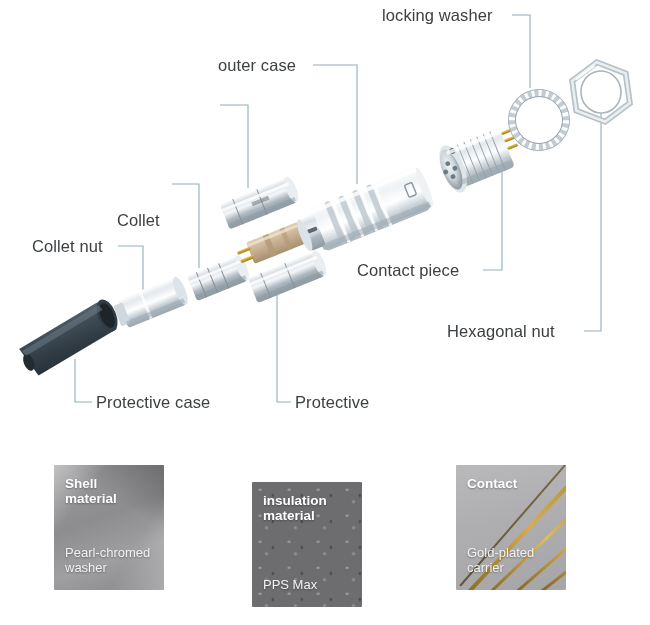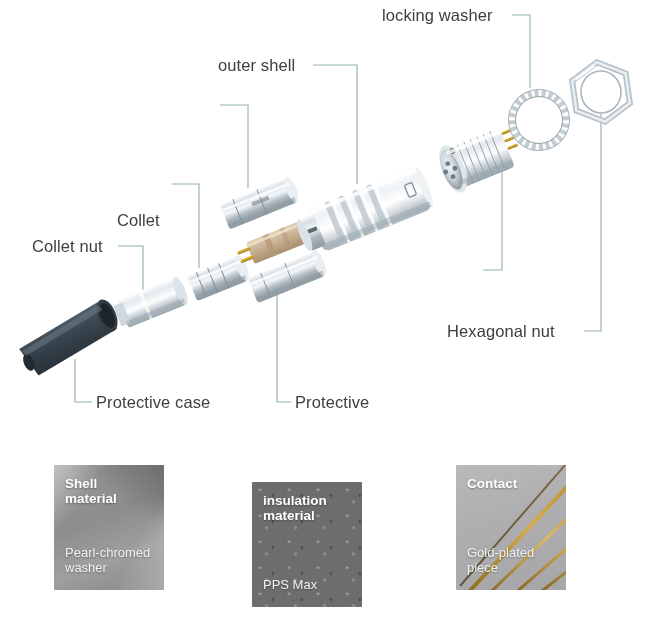--- a/index.html
+++ b/index.html
@@ -358,27 +358,28 @@
     <g transform="rotate(-8 601 92)">
       <polygon points="601,62 628,77 628,107 601,122 574,107 574,77" fill="none" stroke="#b7c1c8" stroke-width="6"></polygon>
       <polygon points="601,62 628,77 628,107 601,122 574,107 574,77" fill="none" stroke="#e9eef1" stroke-width="2.6"></polygon>
       <ellipse cx="601" cy="92" rx="20" ry="21" fill="#ffffff" stroke="#a9b4bb" stroke-width="1.6"></ellipse>
       <path d="M 578 76 L 598 65" stroke="#ffffff" stroke-width="2.4" fill="none" opacity="0.9"></path>
     </g>
   </svg>
 
   <div class="callout" style="left:382px; top:7px;">locking washer</div>
 
-  <div class="callout" style="left:218px; top:57px;">outer shell</div>
+  <div class="callout" style="left:218px; top:57px;">outer case</div>
 
 
   <div class="callout" style="left:117px; top:176px;margin-top:36px;">Collet</div>
 
   <div class="callout" style="left:32px; top:238px;">Collet nut</div>
 
+  <div class="callout" style="left:357px; top:262px;">Contact piece</div>
 
   <div class="callout" style="left:447px; top:323px;">Hexagonal nut</div>
 
   <div class="callout" style="left:96px; top:394px;">Protective case</div>
 
   <div class="callout" style="left:295px; top:394px;">Protective</div>
 </div>
 
 <div id="material-cards">
 
@@ -410,15 +411,15 @@
            transform:rotate(-41deg);"></div>
       <div class="rod" style="left:66px;  top:140px; width:150px; height:2.6px;
            background:linear-gradient(90deg,#644b18,#c29a41,#83631f);
            transform:rotate(-38deg);"></div>
       <div class="rod" style="left:4px;   top:120px; width:200px; height:2px;
            background:linear-gradient(90deg,#4a3711,#6f5519);
            transform:rotate(-49deg); opacity:0.75;"></div>
     </div>
     <div class="card-title">Contact</div>
     <div class="card-value">Gold-plated
-piece</div>
+carrier</div>
   </div>
 </div>
 
 </body></html>

